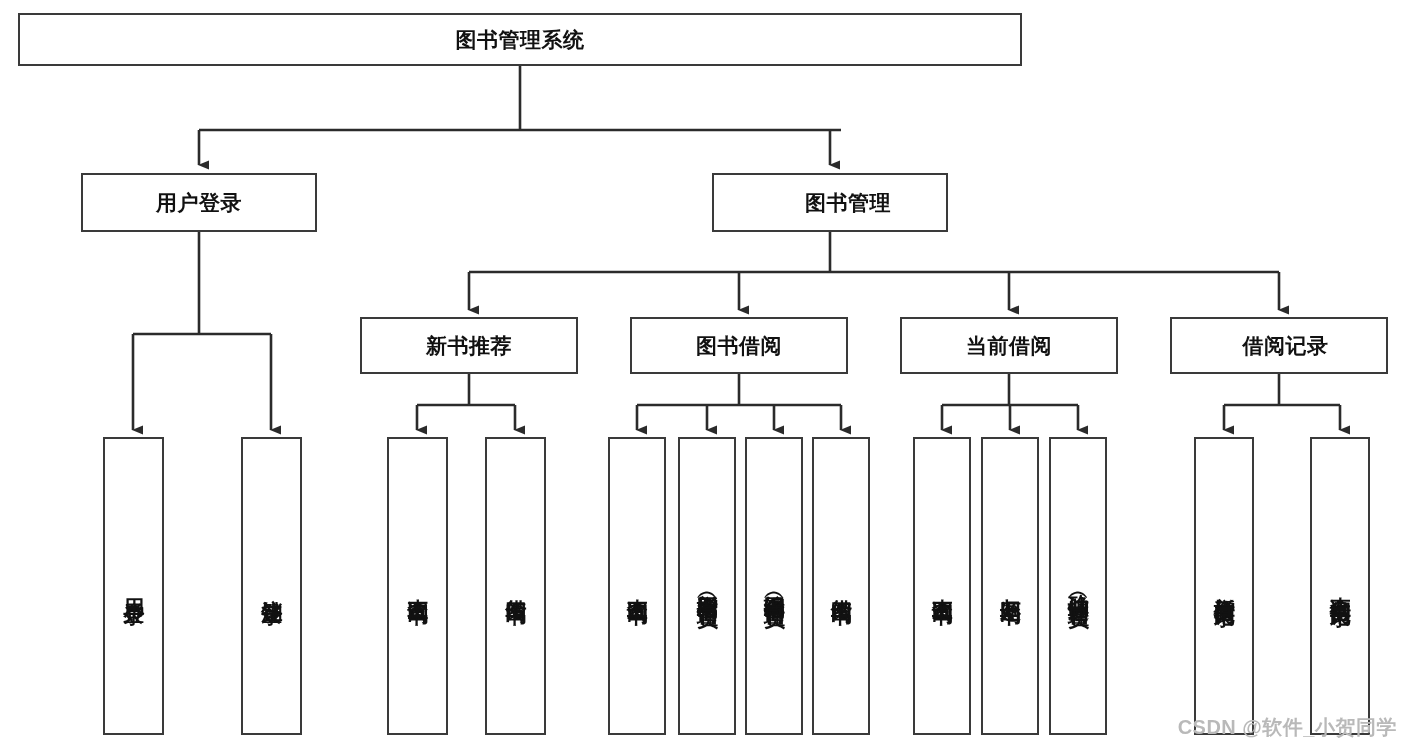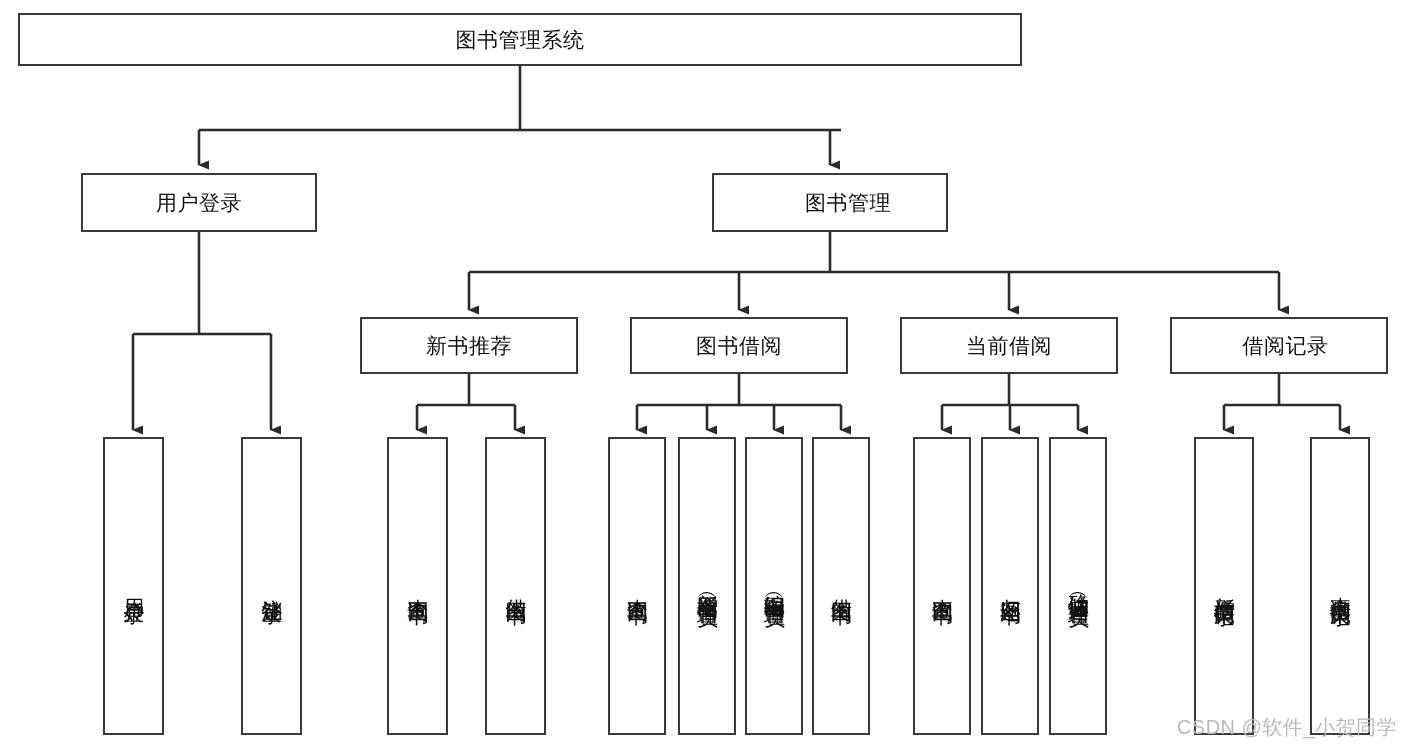--- a/index.html
+++ b/index.html
@@ -9,20 +9,21 @@
   }
   body {
     font-family: "Liberation Sans", "DejaVu Sans", sans-serif;
   }
   #canvas {
     position: relative;
     width: 1405px;
     height: 747px;
     background: #ffffff;
     overflow: hidden;
+    font-weight: bold;
   }
   #wires {
     position: absolute;
     left: 0;
     top: 0;
     width: 1405px;
     height: 747px;
     pointer-events: none;
   }
   .node {

